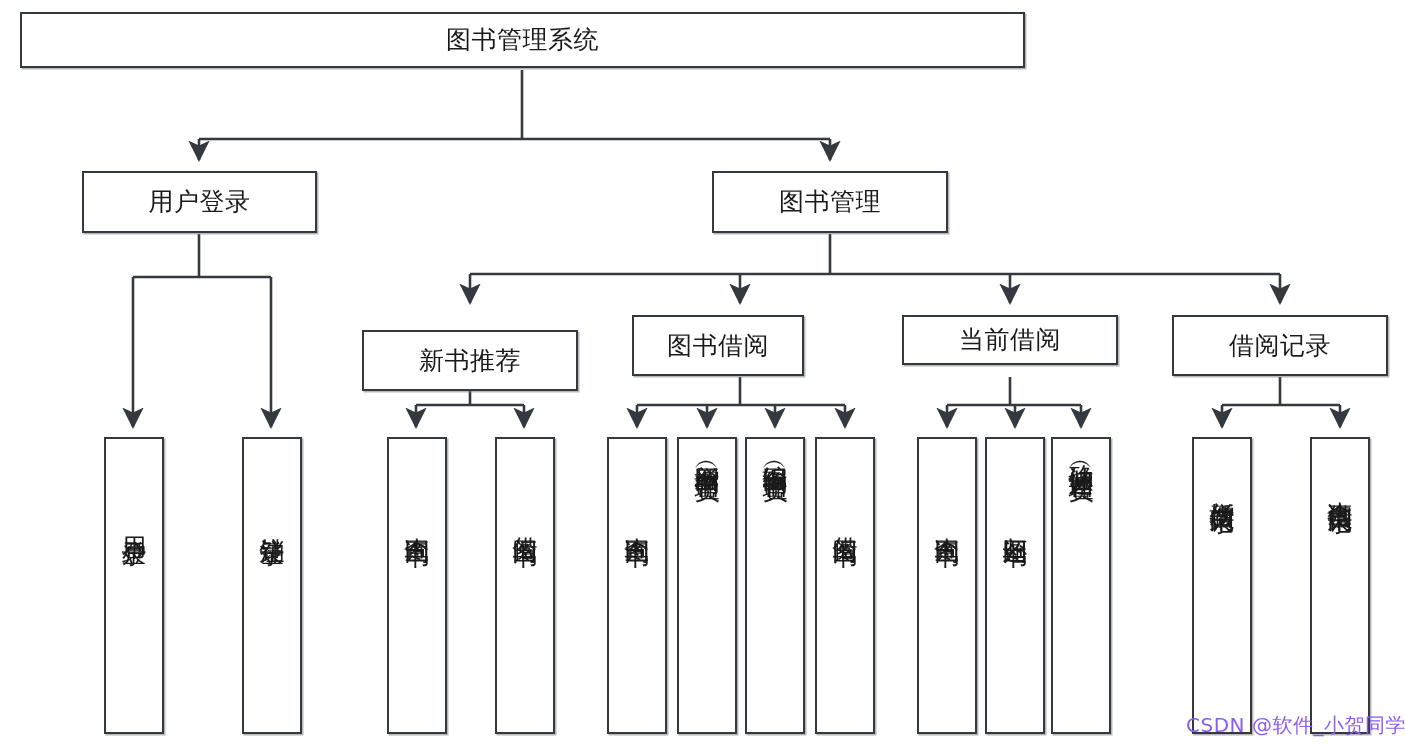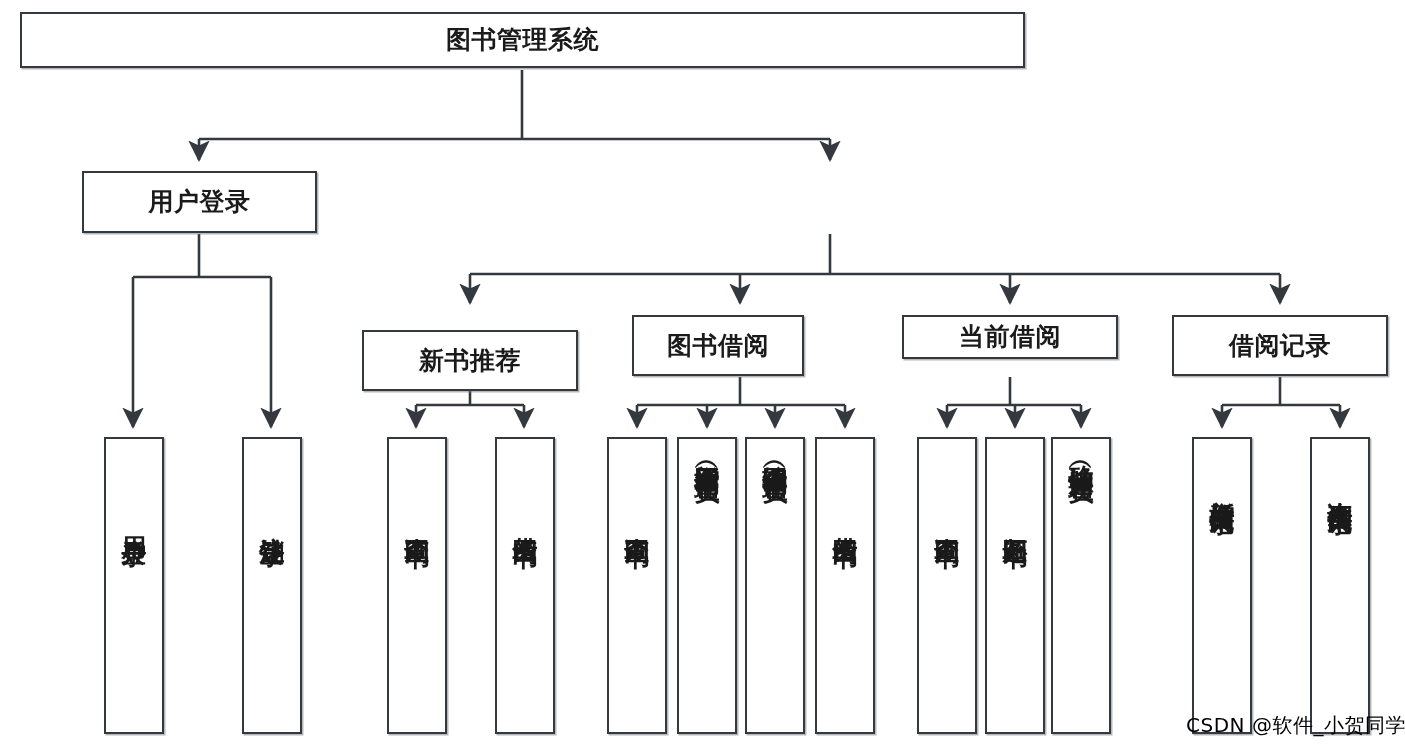--- a/index.html
+++ b/index.html
@@ -29,21 +29,20 @@
   }
   .node {
     position: absolute;
     box-sizing: border-box;
     background: #ffffff;
     border: 2px solid #33393f;
     display: flex;
     align-items: center;
     justify-content: center;
     box-shadow: 1.5px 1.5px 0 rgba(120,124,128,0.55);
-    font-weight: bold;
   }
   .node .label {
     color: #1a1a1a;
     line-height: 1.18;
     text-align: center;
     white-space: pre;
     letter-spacing: 0.5px;
   }
   .node.horiz .label {
     font-size: 25px;
@@ -57,21 +56,21 @@
     text-orientation: upright;
     font-size: 25px;
     letter-spacing: 2px;
     line-height: 1;
   }
   .watermark {
     position: absolute;
     left: 1186px;
     top: 712px;
     font-size: 20px;
-    color: #000000;
+    color: #8b5cf6;
     font-family: "DejaVu Sans", "Liberation Sans", sans-serif;
     white-space: pre;
     letter-spacing: 0.5px;
   }
 </style>
 </head>
 <body>
 
 <div id="diagram-root">
 
@@ -125,28 +124,31 @@
     </g>
   </svg>
 
   <div class="node horiz" style="left:20px; top:12px; width:1005px; height:56px;">
     <span class="label">图书管理系统</span>
   </div>
 
   <div class="node horiz" style="left:82px; top:171px; width:235px; height:62px;">
     <span class="label">用户登录</span>
   </div>
+  <div class="node horiz" style="left:712px; top:171px; width:236px; height:62px;">
+    <span class="label">图书管理</span>
+  </div>
 
   <div class="node horiz" style="left:362px; top:330px; width:216px; height:61px;">
     <span class="label">新书推荐</span>
   </div>
   <div class="node horiz" style="left:632px; top:315px; width:172px; height:61px;">
     <span class="label">图书借阅</span>
   </div>
-  <div class="node horiz" style="left:902px; top:315px; width:216px; height:44px;">
+  <div class="node horiz" style="left:902px; top:315px; width:216px; height:50px;">
     <span class="label">当前借阅</span>
   </div>
   <div class="node horiz" style="left:1172px; top:315px; width:216px; height:61px;">
     <span class="label">借阅记录</span>
   </div>
 
   <div class="node vert" style="left:104px; top:437px; width:60px; height:297px; padding-top:78px;">
     <span class="label">用户登录</span>
   </div>
   <div class="node vert" style="left:242px; top:437px; width:60px; height:297px; padding-top:78px;">

